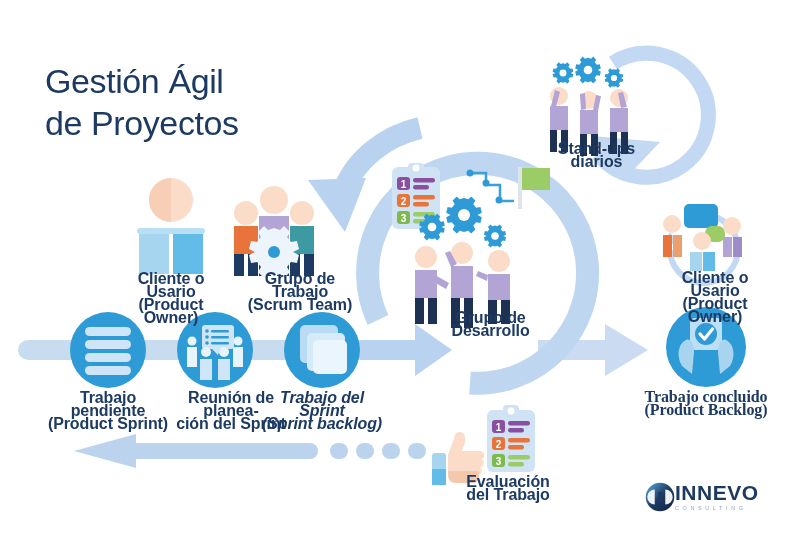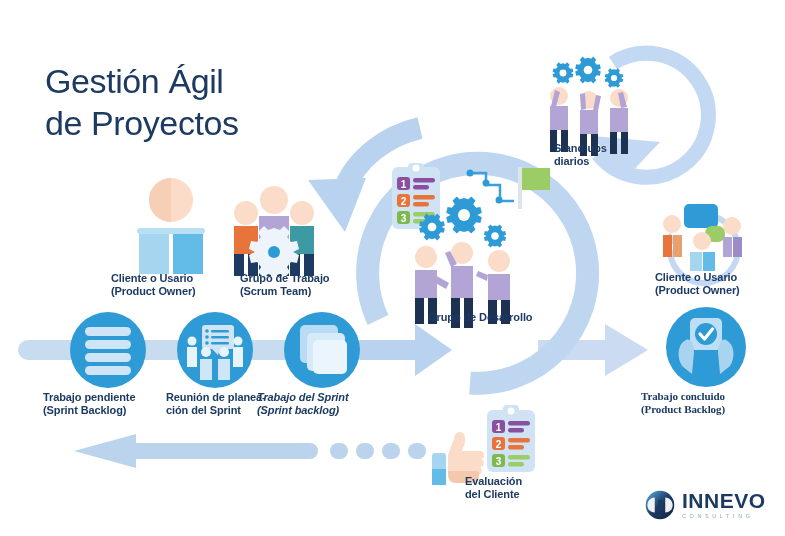--- a/index.html
+++ b/index.html
@@ -8,22 +8,22 @@
     width:785px; height:536px;
     font-family:"Liberation Sans", sans-serif;
     color:#1d3a63;
     position:relative;
     overflow:hidden;
   }
   #canvas { position:absolute; inset:0; width:785px; height:536px; }
 
   .lbl {
     position:absolute;
-    text-align:left;
-    font-size:11px;
+    text-align:center;
+    font-size:16px;
     line-height:13px;
     font-weight:600;
     color:#1d3a63;
     letter-spacing:-0.1px;
     white-space:pre-line;
     pointer-events:none;
   }
   #title {
     position:absolute;
     left:45px; top:36px;
@@ -32,21 +32,21 @@
     font-weight:normal;
     color:#1d3a63;
     letter-spacing:-0.4px;
     white-space:pre-line;
     margin-top:24px;
   }
   .logo-wrap {
     position:absolute;
     left:645px; top:482px;
     width:130px; height:38px;
-    display:flex; align-items:flex-end; gap:7px;
+    display:flex; align-items:flex-start; 
   }
   .logo-mark { width:30px; height:30px; flex:0 0 auto; }
   .logo-text { display:flex; flex-direction:column; justify-content:center; }
   .logo-name {
     font-size:21px; font-weight:bold; color:#1d3a63;
     letter-spacing:0.5px; line-height:21px;
   }
   .logo-sub {
     font-size:5.5px; color:#8fa7c2; letter-spacing:3.6px;
     line-height:8px; margin-top:1px;
@@ -391,24 +391,24 @@
 
 <div class="lbl" style="left:428px; top:311px; width:125px;">Grupo de Desarrollo</div>
 
 <div class="lbl" style="left:554px; top:142px; width:85px;">Stand-ups
 diarios</div>
 
 <div class="lbl" style="left:655px; top:271px; width:120px;">Cliente o Usario
 (Product Owner)</div>
 
 <div class="lbl" style="left:465px; top:475px; width:86px;">Evaluación
-del Cliente</div>
+del Trabajo</div>
 
 <div class="lbl" style="left:43px; top:391px; width:130px;">Trabajo pendiente
-(Sprint Backlog)</div>
+(Product Sprint)</div>
 
 <div class="lbl" style="left:166px; top:391px; width:130px;">Reunión de planea-
 ción del Sprint</div>
 
 <div class="lbl" style="left:257px; top:391px; width:130px;font-style:italic;">Trabajo del Sprint
 (Sprint backlog)</div>
 
 <div class="lbl" style="left:641px; top:390px; width:130px;font-family:Liberation Serif, serif;">Trabajo concluido
 (Product Backlog)</div>
 

